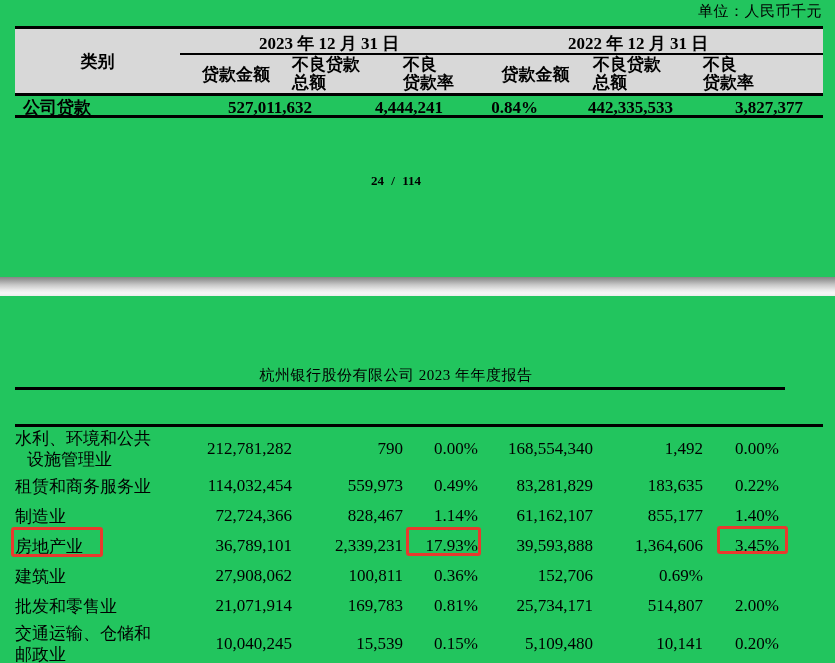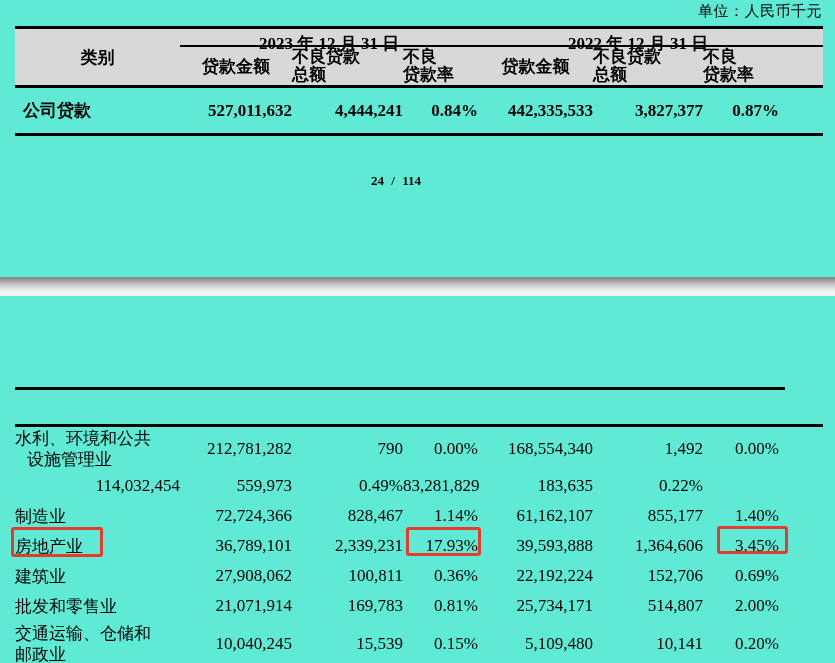--- a/index.html
+++ b/index.html
@@ -1,39 +1,39 @@
 <!DOCTYPE html>
 <html><head>
 <meta charset="utf-8">
 <style>
   * { margin:0; padding:0; box-sizing:border-box; }
   html,body { background:#ffffff; }
   body { font-family:"Liberation Serif","DejaVu Serif",serif; color:#000; }
-  .screen{ position:relative; width:835px; height:663px; background:#5eead4; overflow:hidden; }
+  .screen{ position:relative; width:835px; height:663px; background:#22c55e; overflow:hidden; }
 
   
   .unit-note{ position:absolute; top:2px; right:13px; font-size:15px; letter-spacing:.5px; }
 
   .t1{ position:absolute; left:15px; top:26px; width:808px;
        border-top:3px solid #000; border-bottom:3px solid #000; font-weight:bold; }
   .t1-header{ background:#d8d8d8; border-bottom:3px solid #000; position:relative; }
   .t1-cat{ position:absolute; left:0; top:0; bottom:0; width:165px;
            display:flex; align-items:center; justify-content:center; font-size:17px; }
-  .t1-rowA{ position:relative; height:16px; font-size:17px; line-height:29px; }
+  .t1-rowA{ position:relative; height:24px; font-size:17px; line-height:29px; }
   .p2023{ position:absolute; left:165px; width:298px; text-align:center; }
   .p2022{ position:absolute; left:463px; width:320px; text-align:center; }
   .t1-divider{ height:2px; background:#000; margin-left:165px; }
   .grid{ display:grid; grid-template-columns:165px 112px 111px 75px 115px 110px 76px;
          padding-right:68px; width:808px; }
   .t1-rowB{ height:38px; font-size:17px; }
   .ch-center{ display:flex; align-items:center; justify-content:center; }
   .ch-two{ display:flex; flex-direction:column; justify-content:center;
            align-items:flex-start; line-height:18px; }
   .pr8{ padding-right:8px; }
-  .t1-datarow{ height:45px; align-items:center; font-size:17px; }
+  .t1-datarow{ height:19px; align-items:center; font-size:17px;gap:20px; }
   .t1-datarow .lbl{ padding-left:8px; }
   .num{ text-align:right; }
 
   .pagenum{ position:absolute; top:173px; left:0; width:792px; text-align:center;
             font-size:13px; font-weight:bold; word-spacing:4px; }
 
   .separator{ position:absolute; left:0; top:277px; width:835px; height:19px;
               background:linear-gradient(to bottom,#858585 0px,#9c9c9c 3px,#c9c9c9 8px,
                          #eaeaea 13px,#f7f7f7 16px,#ededed 19px); }
 
@@ -103,38 +103,42 @@
       <div class="num">442,335,533</div>
       <div class="num">3,827,377</div>
       <div class="num">0.87%</div>
     </div>
   </div>
 
   <div class="pagenum">24 / 114</div>
 
   <div class="separator"></div>
 
+  <div class="doctitle">杭州银行股份有限公司 2023 年年度报告</div>
   <div class="doctitle-rule"></div>
 
   <div class="t2">
 
     <div class="row h44 grid">
       <div class="lbl">
         <span>水利、环境和公共</span>
         <span class="indent">设施管理业</span>
       </div>
       <div class="num">212,781,282</div>
       <div class="num">790</div>
       <div class="num">0.00%</div>
       <div class="num">168,554,340</div>
       <div class="num">1,492</div>
       <div class="num">0.00%</div>
     </div>
 
     <div class="row h30 grid">
+      <div class="lbl">
+          <span>租赁和商务服务业</span>
+        </div>
       <div class="num">114,032,454</div>
       <div class="num">559,973</div>
       <div class="num">0.49%</div>
       <div class="num">83,281,829</div>
       <div class="num">183,635</div>
       <div class="num">0.22%</div>
     </div>
 
     <div class="row h30 grid">
       <div class="lbl">
@@ -160,21 +164,20 @@
       <div class="num">3.45%</div>
     </div>
 
     <div class="row h30 grid">
       <div class="lbl">
           <span>建筑业</span>
         </div>
       <div class="num">27,908,062</div>
       <div class="num">100,811</div>
       <div class="num">0.36%</div>
-      <div class="num">22,192,224</div>
       <div class="num">152,706</div>
       <div class="num">0.69%</div>
     </div>
 
     <div class="row h30 grid">
       <div class="lbl">
           <span>批发和零售业</span>
         </div>
       <div class="num">21,071,914</div>
       <div class="num">169,783</div>

